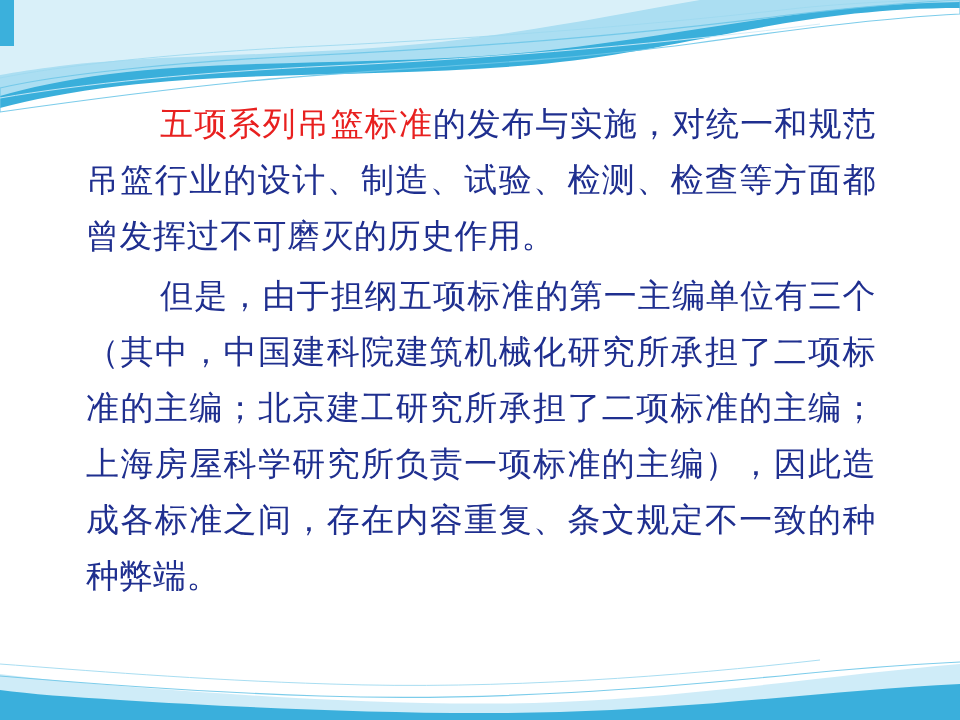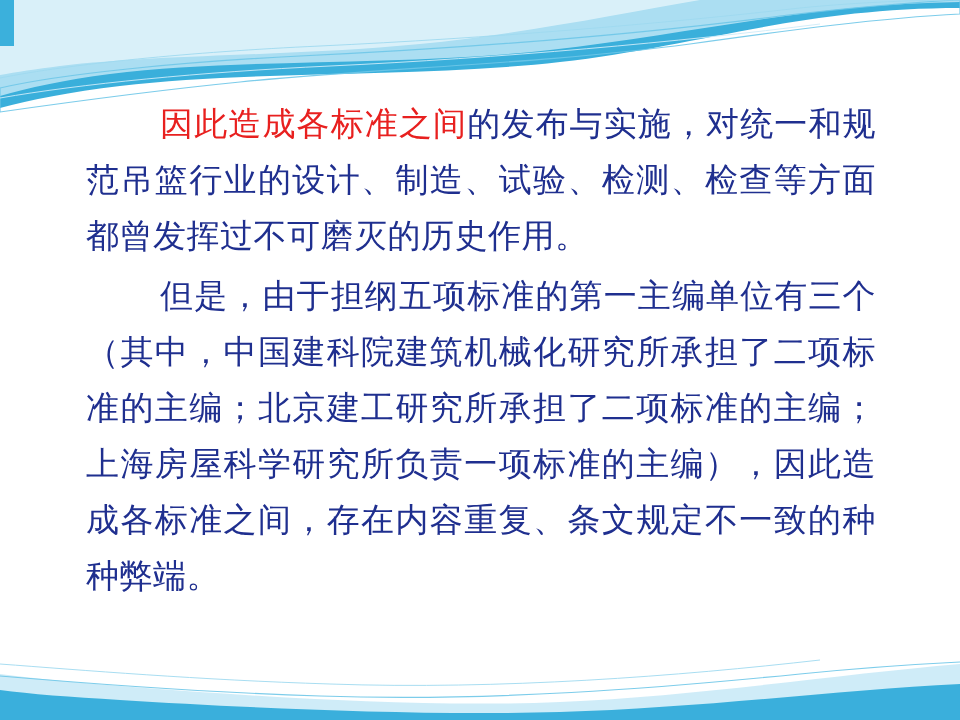--- a/index.html
+++ b/index.html
@@ -86,21 +86,21 @@
       <path d="M0,90 L960,90 L960,34 C840,44 700,66 560,72 C420,78 250,66 120,56 C70,52 30,48 0,44 Z" fill="#bfe6f6" opacity="0.75"></path>
       <path d="M0,90 L960,90 L960,54 C840,60 700,78 560,82 C420,86 250,78 120,70 C70,67 30,64 0,60 Z" fill="#29a8d8" opacity="0.9"></path>
       <path d="M0,46 C70,52 190,62 320,66 C490,72 660,58 800,44 C860,38 920,34 960,32" fill="none" stroke="#6ec6e8" stroke-width="1.2" opacity="0.9"></path>
       <path d="M0,34 C80,40 200,50 330,54 C500,60 680,46 820,30" fill="none" stroke="#9fd9ef" stroke-width="1" opacity="0.9"></path>
     </svg>
   </div>
 
   <div id="body-text">
 
     <p class="para">
-      <span class="highlight">因此造成各标准之间</span><span>的发布与实施，对统一和规范吊篮行业的设计、制造、试验、检测、检查等方面都曾发挥过不可磨灭的历史作用。</span>
+      <span class="highlight">五项系列吊篮标准</span><span>的发布与实施，对统一和规范吊篮行业的设计、制造、试验、检测、检查等方面都曾发挥过不可磨灭的历史作用。</span>
     </p>
 
     <p class="para">
       <span>但是，由于担纲五项标准的第一主编单位有三个（其中，中国建科院建筑机械化研究所承担了二项标准的主编；北京建工研究所承担了二项标准的主编；上海房屋科学研究所负责一项标准的主编），因此造成各标准之间，存在内容重复、条文规定不一致的种种弊端。</span>
     </p>
 
   </div>
 
 </div>
 

